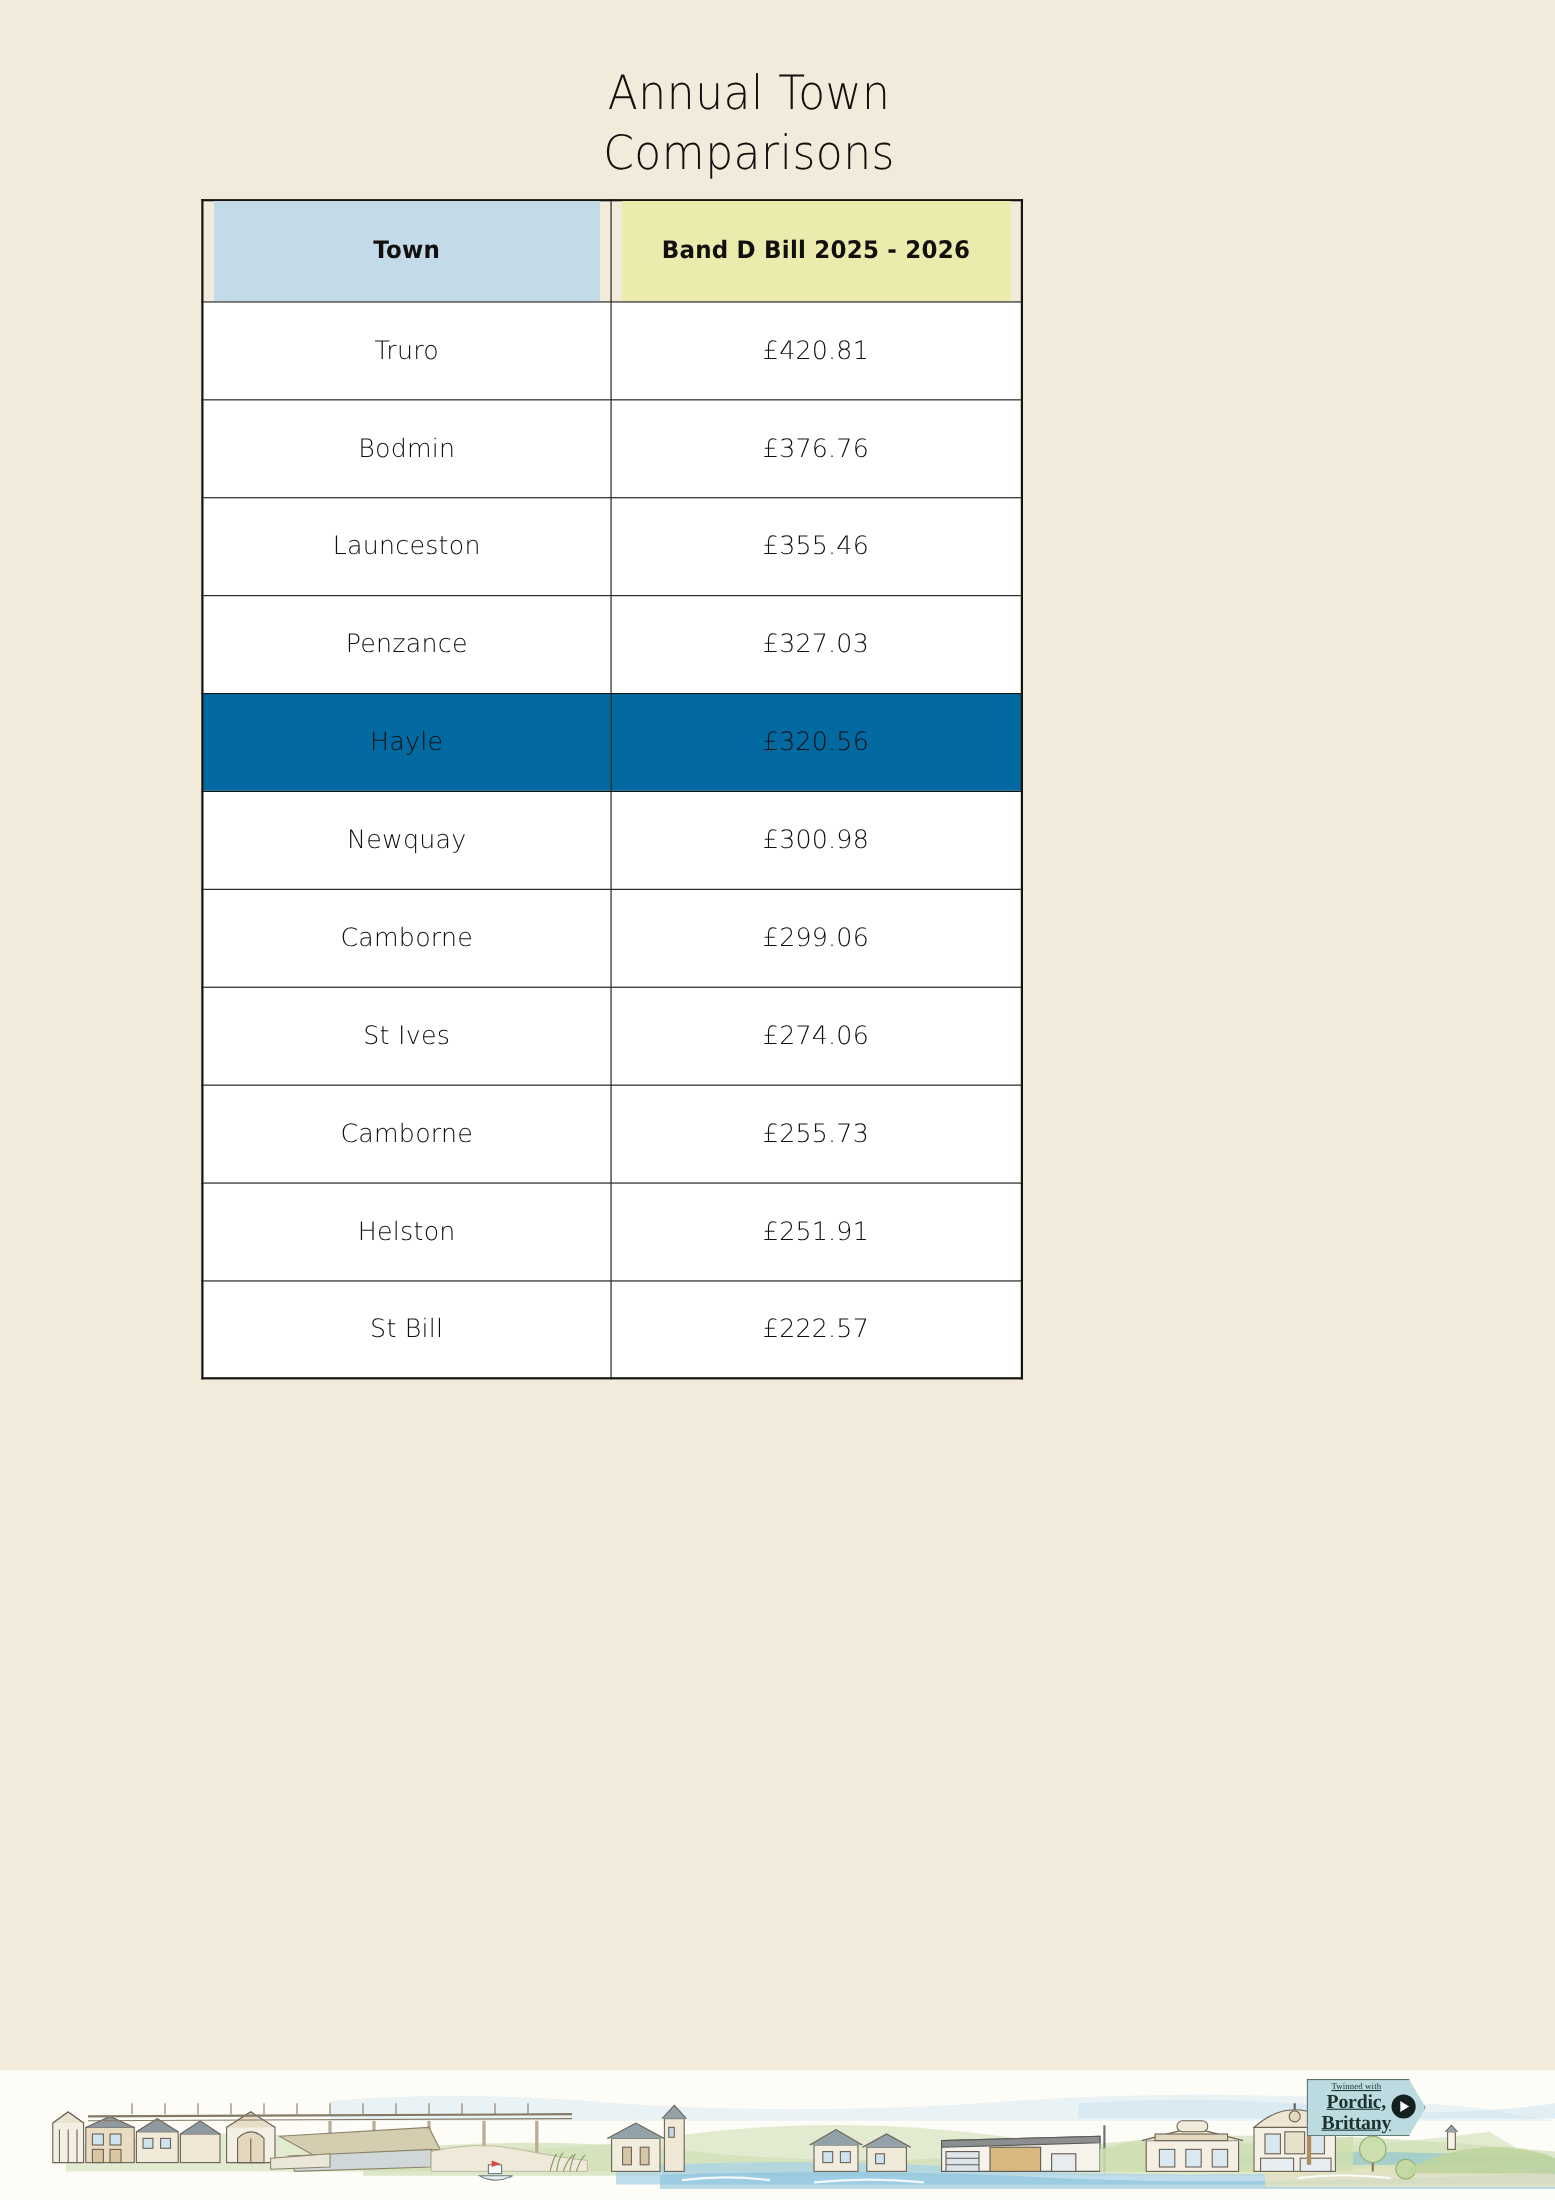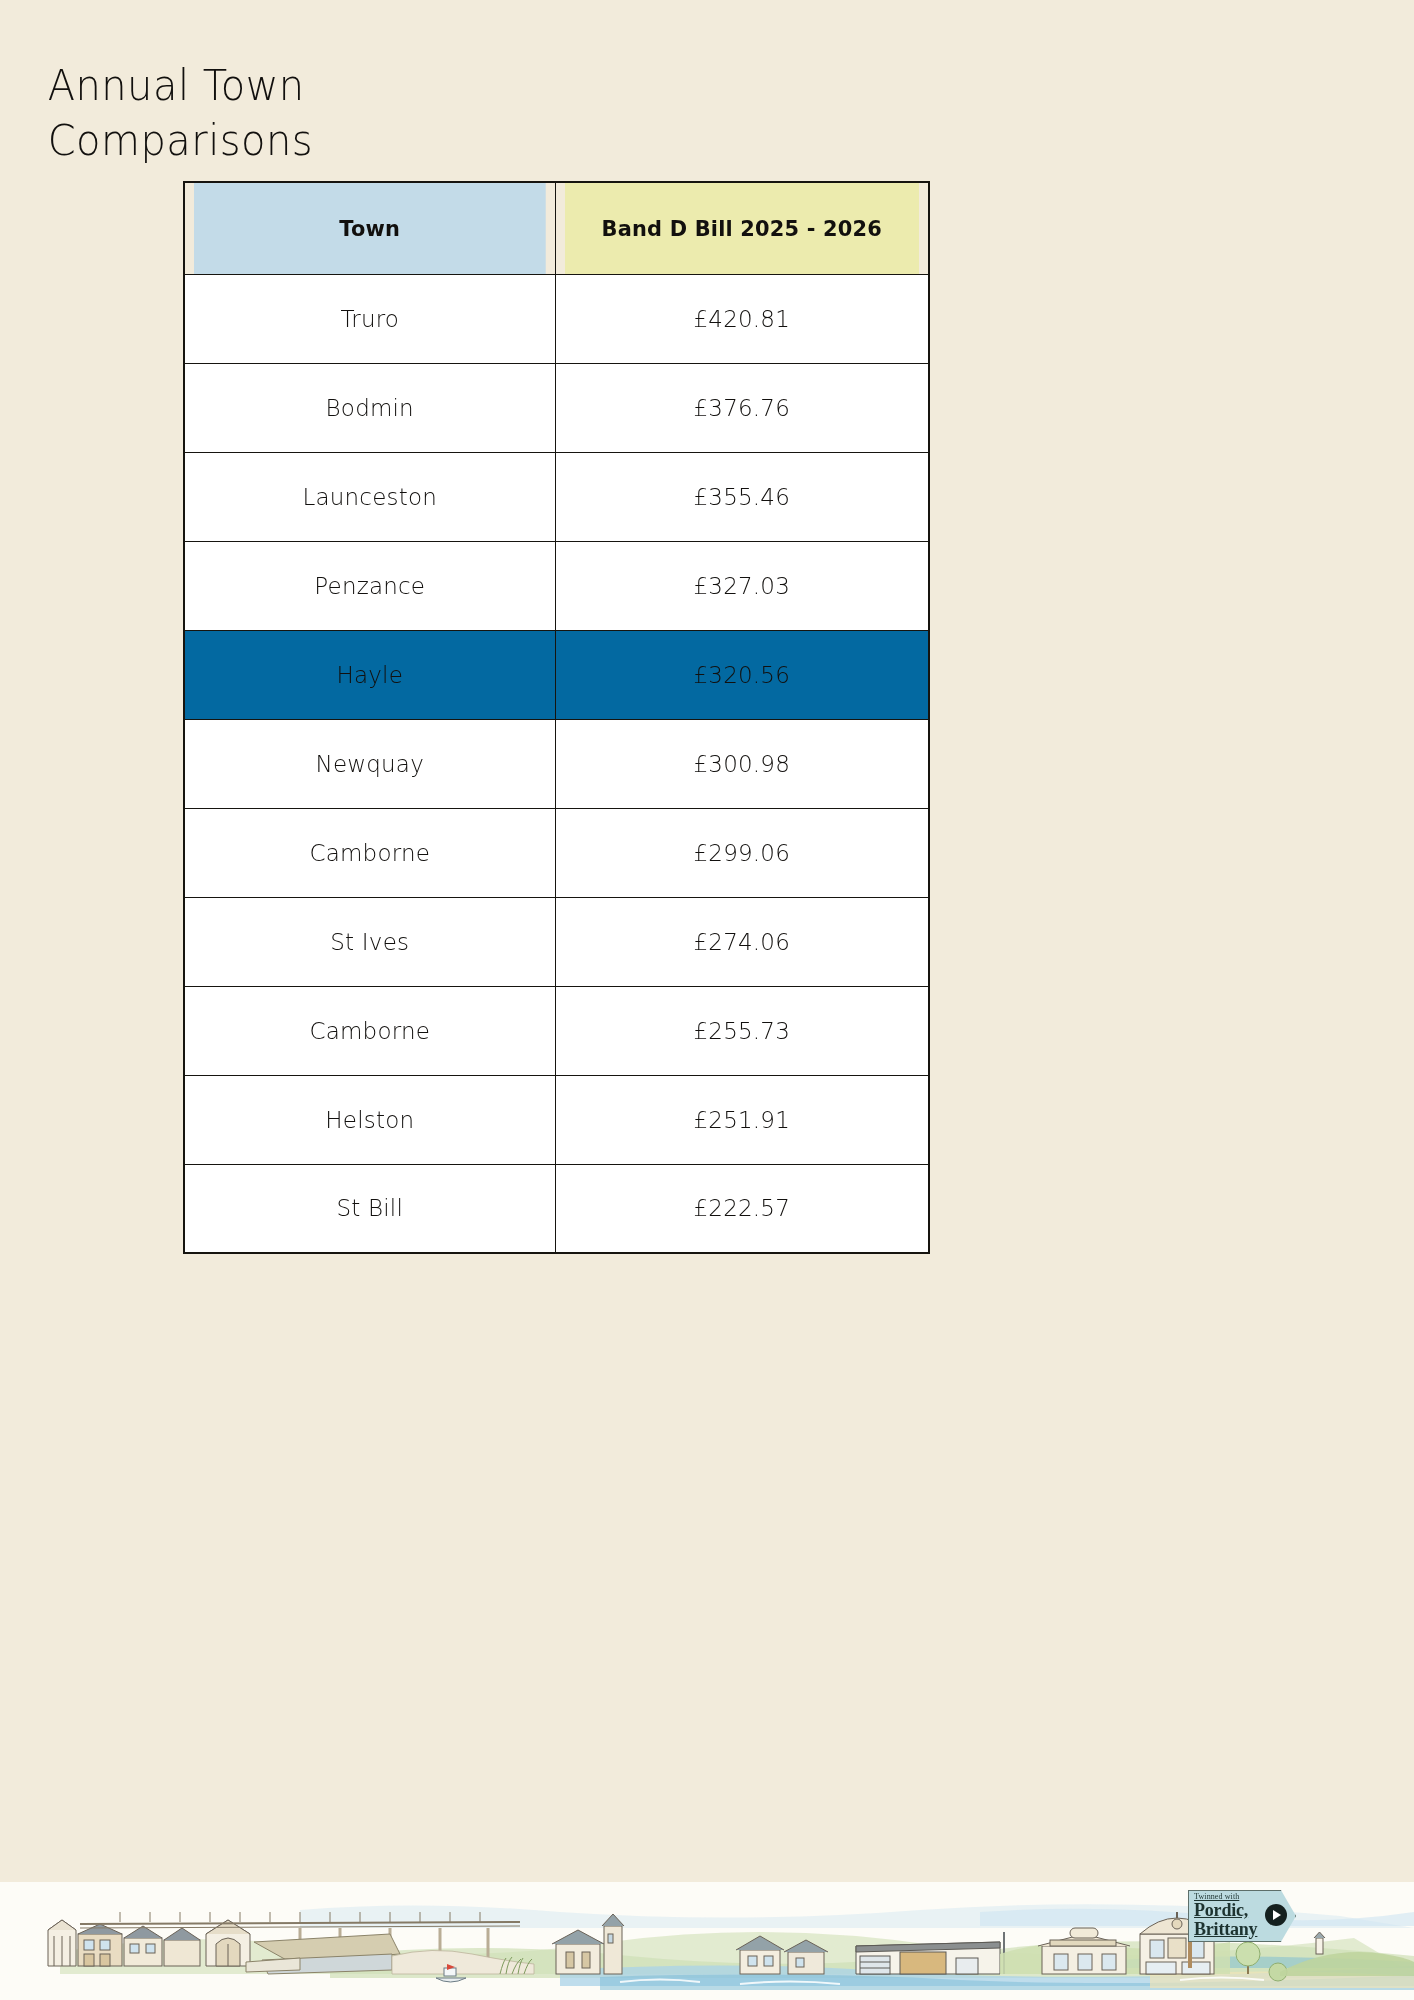--- a/index.html
+++ b/index.html
@@ -18,20 +18,21 @@
     height: 2000px;
     background: #f2ebdb;
   }
 
   
   .title-block {
     position: absolute;
     top: 58px;
     left: 0;
     width: 1362px;
+    text-align: center;
   }
   .title-line {
     font-family: "DejaVu Sans", sans-serif;
     font-weight: 300;
     font-size: 43px;
     letter-spacing: 0.5px;
     color: #12100e;
     line-height: 1.28;
     transform: scaleX(0.93);
   }
@@ -97,20 +98,21 @@
     overflow: hidden;
   }
   .footer-strip svg { display: block; width: 1414px; height: 118px; }
 
   .badge-wrap {
     position: absolute;
     left: 1188px;
     bottom: 58px;
     width: 108px;
     height: 52px;
+    text-align: center;
   }
   .badge-sign {
     position: relative;
     width: 108px;
     height: 52px;
   }
   .badge-body {
     position: absolute;
     inset: 0;
     background: #bcdbe0;

